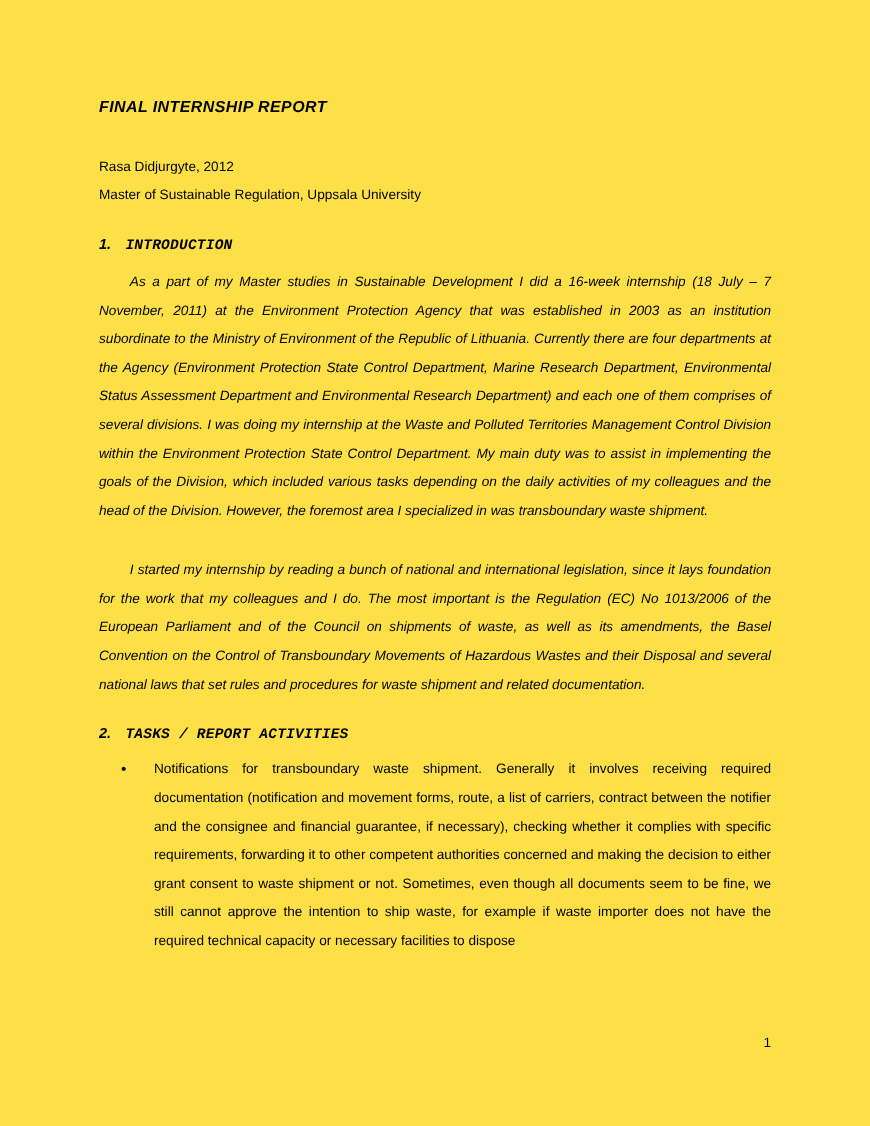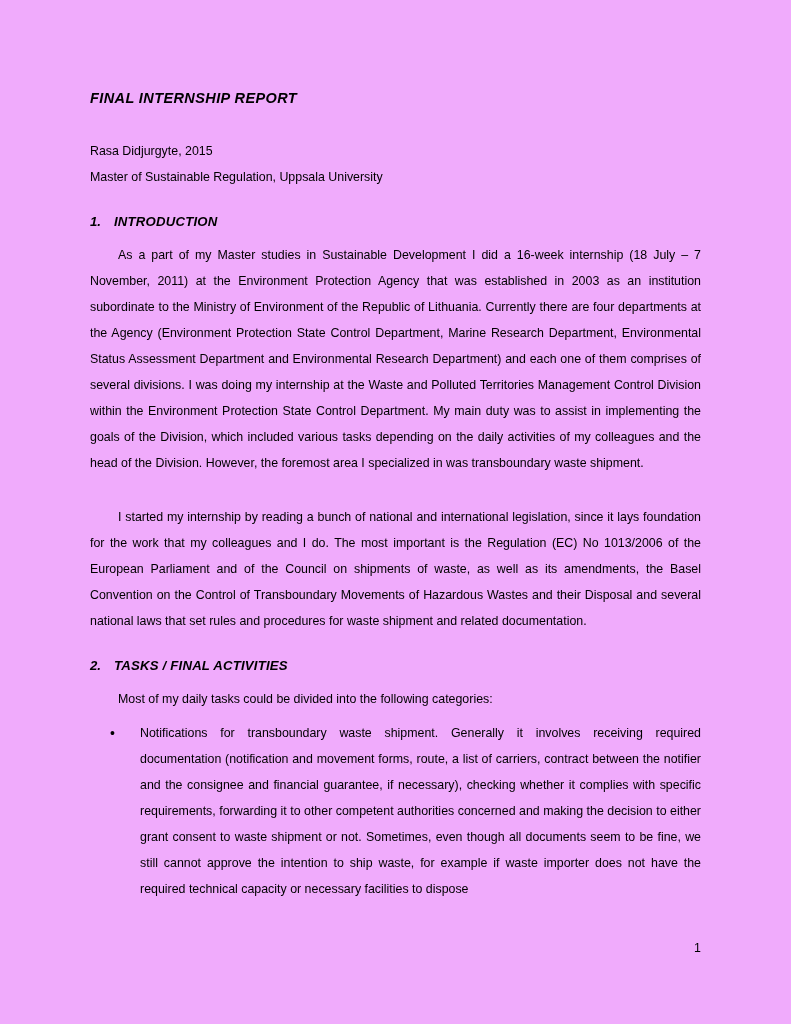--- a/index.html
+++ b/index.html
@@ -9,21 +9,21 @@
     background: #ffffff;
   }
   body {
     font-family: "Liberation Sans", sans-serif;
     color: #000000;
   }
   .page {
     position: relative;
     width: 791px;
     height: 1024px;
-    background: #f0abfc;
+    background: #fde047;
     box-sizing: border-box;
     overflow: hidden;
   }
   .content {
     position: absolute;
     left: 90px;
     top: 88px;
     width: 611px;
   }
   .doc-title {
@@ -51,31 +51,33 @@
     display: flex;
     align-items: baseline;
   }
   .section-heading .sec-num {
     display: inline-block;
     width: 24px;
     flex: none;
   }
   .section-heading .sec-title {
     letter-spacing: 0.2px;
+    font-family: Liberation Mono, monospace;
   }
   .para {
     font-size: 12.4px;
     line-height: 26px;
     text-align: justify;
     text-justify: inter-word;
     margin: 10px 0 0 0;
     hyphens: none;
   }
   .para.indent {
     text-indent: 28px;
+    font-style: italic;
   }
   .para.tight {
     margin-top: 28px;
   }
   .bullet-list {
     list-style: none;
     margin: 8px 0 0 0;
     padding: 0;
   }
   .bullet-item {
@@ -106,39 +108,38 @@
 </style>
 </head>
 <body>
 
 <div class="page">
   <div class="content">
 
     <h1 class="doc-title">FINAL INTERNSHIP REPORT</h1>
 
     <div class="author-block">
-      <p class="author-line">Rasa Didjurgyte, 2015</p>
+      <p class="author-line">Rasa Didjurgyte, 2012</p>
       <p class="author-line">Master of Sustainable Regulation, Uppsala University</p>
     </div>
 
     <h2 class="section-heading">
       <span class="sec-num">1.</span>
       <span class="sec-title">INTRODUCTION</span>
     </h2>
 
     <p class="para indent">As a part of my Master studies in Sustainable Development I did a 16-week internship (18 July – 7 November, 2011) at the Environment Protection Agency that was established in 2003 as an institution subordinate to the Ministry of Environment of the Republic of Lithuania. Currently there are four departments at the Agency (Environment Protection State Control Department, Marine Research Department, Environmental Status Assessment Department and Environmental Research Department) and each one of them comprises of several divisions. I was doing my internship at the Waste and Polluted Territories Management Control Division within the Environment Protection State Control Department. My main duty was to assist in implementing the goals of the Division, which included various tasks depending on the daily activities of my colleagues and the head of the Division. However, the foremost area I specialized in was transboundary waste shipment.</p>
 
     <p class="para indent tight">I started my internship by reading a bunch of national and international legislation, since it lays foundation for the work that my colleagues and I do. The most important is the Regulation (EC) No 1013/2006 of the European Parliament and of the Council on shipments of waste, as well as its amendments, the Basel Convention on the Control of Transboundary Movements of Hazardous Wastes and their Disposal and several national laws that set rules and procedures for waste shipment and related documentation.</p>
 
     <h2 class="section-heading">
       <span class="sec-num">2.</span>
-      <span class="sec-title">TASKS / FINAL ACTIVITIES</span>
+      <span class="sec-title">TASKS / REPORT ACTIVITIES</span>
     </h2>
 
-    <p class="para indent">Most of my daily tasks could be divided into the following categories:</p>
 
     <ul class="bullet-list">
       <li class="bullet-item">
         <span class="bullet-marker">•</span>
         <span>Notifications for transboundary waste shipment. Generally it involves receiving required documentation (notification and movement forms, route, a list of carriers, contract between the notifier and the consignee and financial guarantee, if necessary), checking whether it complies with specific requirements, forwarding it to other competent authorities concerned and making the decision to either grant consent to waste shipment or not. Sometimes, even though all documents seem to be fine, we still cannot approve the intention to ship waste, for example if waste importer does not have the required technical capacity or necessary facilities to dispose</span>
       </li>
     </ul>
 
   </div>
 

